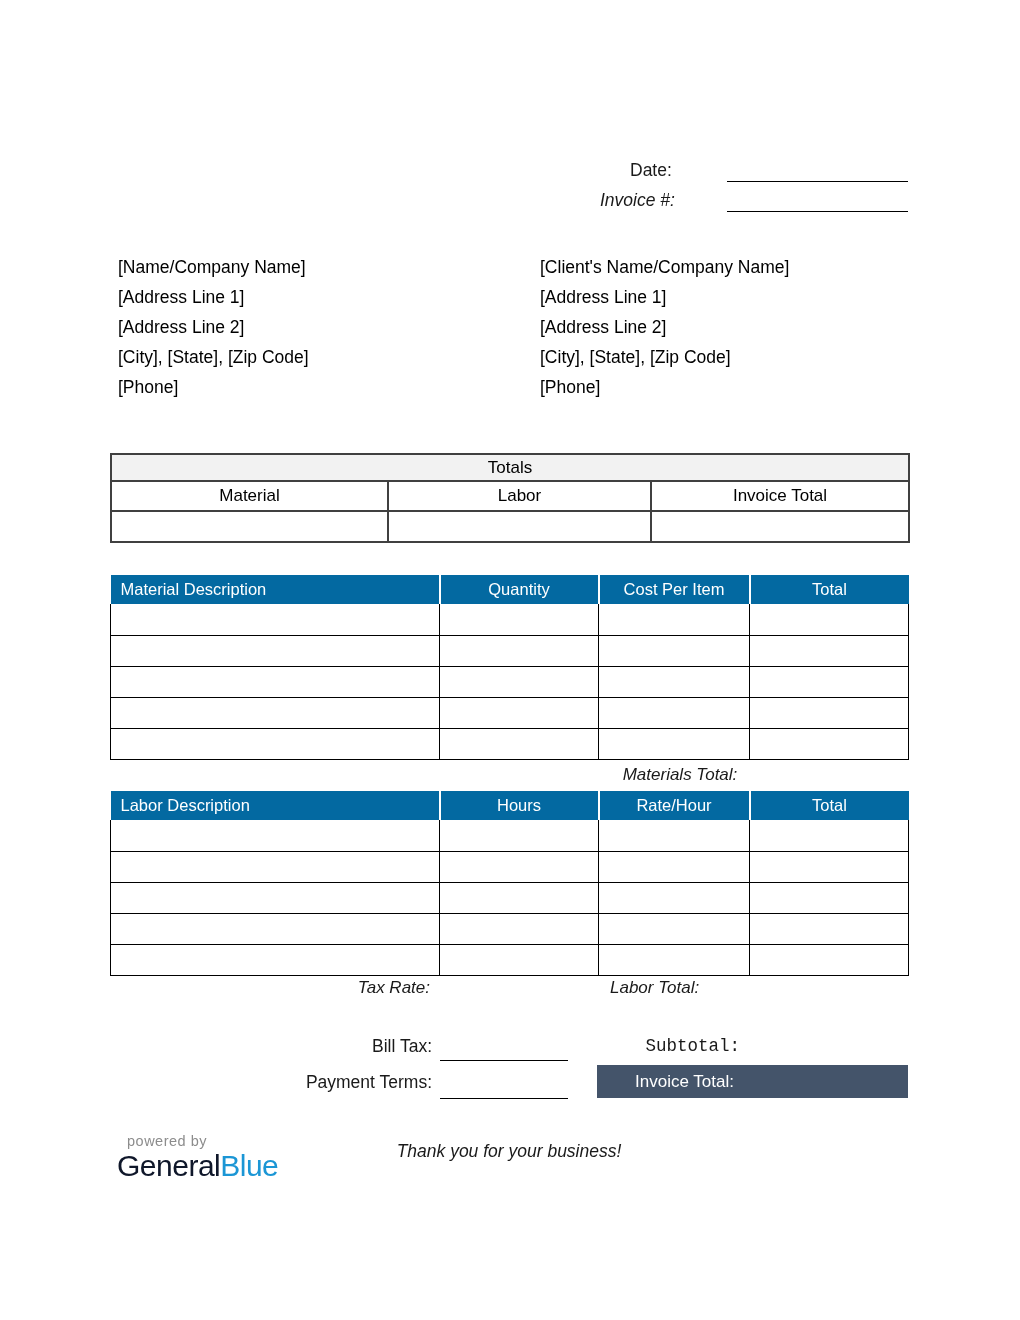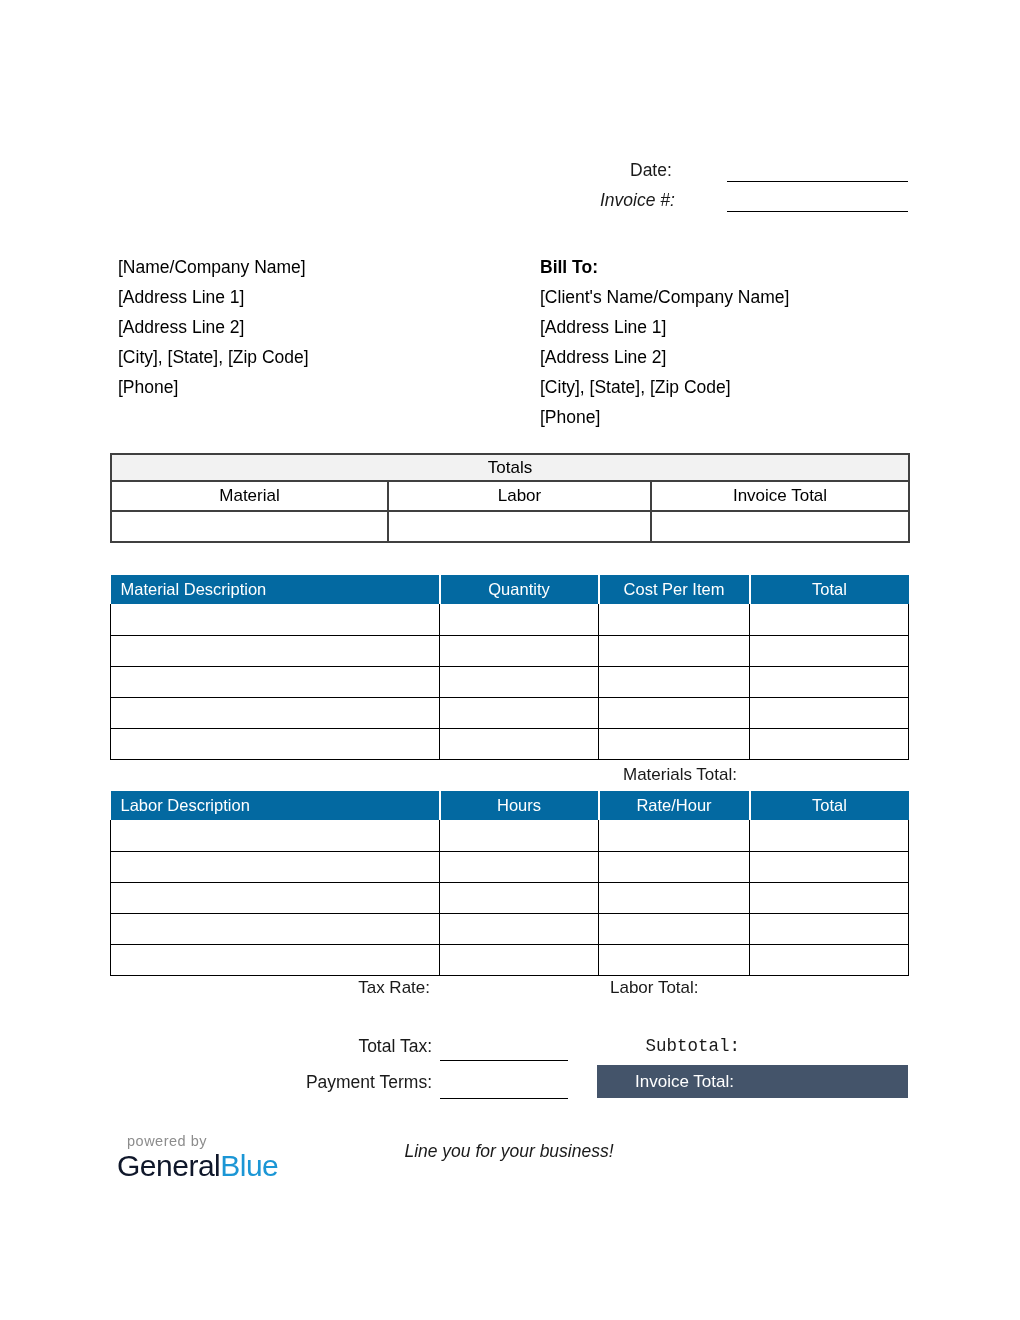--- a/index.html
+++ b/index.html
@@ -26,21 +26,21 @@
 
   
   .items-table thead th { background:#0369a1; color:#fff; font-weight:normal; font-size:16.5px; height:29px; text-align:center; border:none; }
   .items-table thead th + th { border-left:2px solid #fff; }
   .items-table thead th:first-child { text-align:left; padding-left:10px; }
   .items-table tbody td { border:1px solid #000; height:31px; }
   .items-table tbody tr:first-child td { border-top:none; }
   .materials-table { top:575px; }
   .labor-table { top:791px; }
 
-  .italic-note { position:absolute; font-size:17px; color:#1a1a1a; }
+  .italic-note { position:absolute; font-size:17px; font-style:italic; color:#1a1a1a; }
 
   .sum-label { position:absolute; font-size:17.5px; text-align:right; color:#1a1a1a; }
   .sum-line { position:absolute; border-bottom:1px solid #000; }
   .invoice-total-box { position:absolute; left:597px; top:1065px; width:311px; height:33px; background:#44546a; color:#fff; font-size:17px; line-height:33px; padding-left:38px; }
 
   .powered-by { position:absolute; left:127px; top:1133px; font-size:14.5px; letter-spacing:0.5px; color:#8c8c8c; }
   .brand { position:absolute; left:117px; top:1149px; font-size:30px; letter-spacing:-0.5px; }
   .brand .general { color:#0f172a; }
   .brand .blue { color:#1b96d5; }
   .thank-you { position:absolute; left:329px; top:1141px; width:360px; text-align:center; font-size:17.5px; font-style:italic; color:#1a1a1a; }
@@ -58,21 +58,20 @@
 
   <div class="party" style="left:118px; top:252px;">
     <p>[Name/Company Name]</p>
     <p>[Address Line 1]</p>
     <p>[Address Line 2]</p>
     <p>[City], [State], [Zip Code]</p>
     <p>[Phone]</p>
   </div>
 
   <div class="party" style="left:540px; top:252px;">
-    <div class="heading">Bill To:</div>
     <p>[Client's Name/Company Name]</p>
     <p>[Address Line 1]</p>
     <p>[Address Line 2]</p>
     <p>[City], [State], [Zip Code]</p>
     <p>[Phone]</p>
   </div>
 
   <table class="totals-table">
     <colgroup>
         <col style="width:277px">
@@ -192,30 +191,30 @@
           <td></td>
           <td></td>
           <td></td>
         </tr>
     </tbody>
   </table>
 
   <div class="italic-note" style="left:110px; top:978px; width:328px; text-align:right; padding-right:8px;">Tax Rate:</div>
   <div class="italic-note" style="left:610px; top:978px; width:160px; text-align:left;">Labor Total:</div>
 
-  <div class="sum-label" style="left:230px; top:1036px; width:202px;">Total Tax:</div>
+  <div class="sum-label" style="left:230px; top:1036px; width:202px;">Bill Tax:</div>
   <div class="sum-line" style="left:440px; top:1036px; width:128px; height:25px;"></div>
   <div class="sum-label" style="left:538px; top:1036px; width:202px;font-family:Liberation Mono, monospace;">Subtotal:</div>
 
   <div class="sum-label" style="left:200px; top:1072px; width:232px;">Payment Terms:</div>
   <div class="sum-line" style="left:440px; top:1074px; width:128px; height:25px;"></div>
 
   <div class="invoice-total-box">
     <span>Invoice Total:</span>
   </div>
 
   <div class="powered-by">powered by</div>
   <div class="brand">
     <span class="general">General</span><span class="blue">Blue</span>
   </div>
-  <div class="thank-you">Line you for your business!</div>
+  <div class="thank-you">Thank you for your business!</div>
 
 </div>
 
 </body></html>

